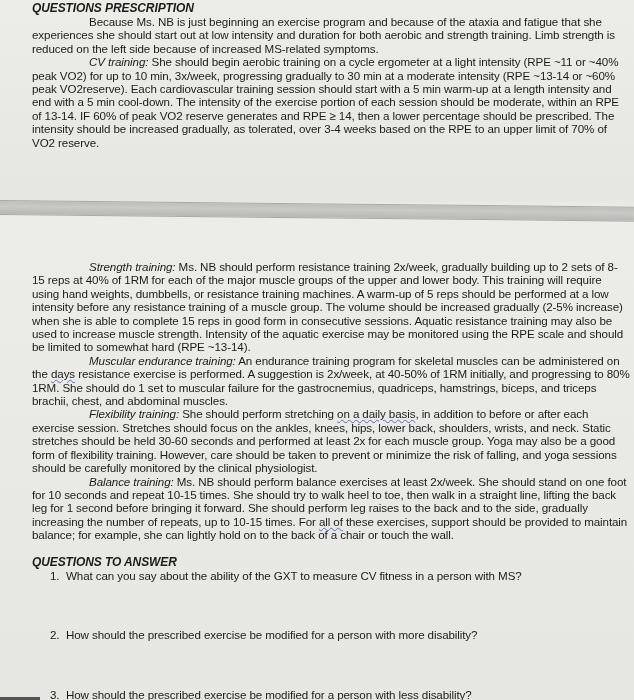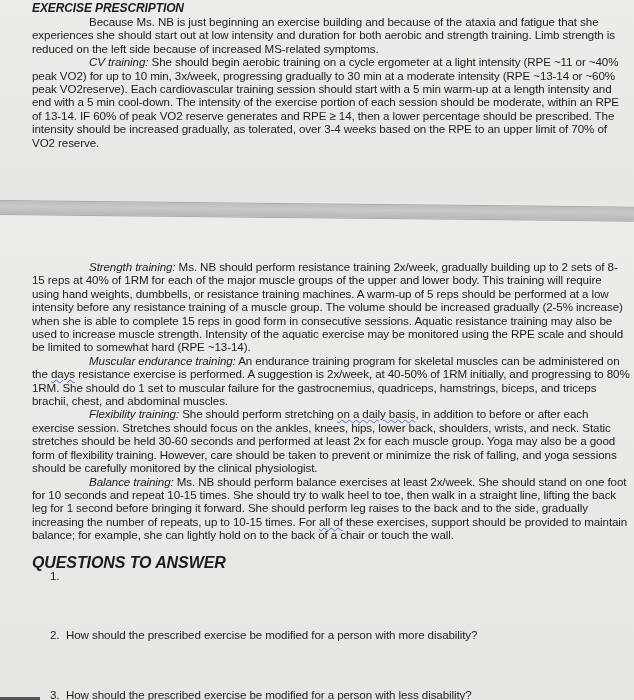--- a/index.html
+++ b/index.html
@@ -32,55 +32,56 @@
     .top-content { top: 1px; }
     .bottom-content { top: 260px; }
     .heading {
       font-style: italic; font-size: 12px; margin: 0; line-height: 14px;
     }
     p { margin: 0; }
     .indent { text-indent: 57px; }
     em { }
     .squiggle { text-decoration: underline wavy #5a6bbf; text-decoration-thickness: 1px; margin-top: 20px; }
     .questions { margin-top: 14px; }
-    .q-heading { font-style: italic; font-size: 16px; margin: 0; }
+    .q-heading { font-style: italic; font-size: 12px; margin: 0; }
     .q-list { list-style: none; margin: 0; padding: 0; }
     .q-item { display: flex; padding-left: 18px; }
     .q-num { width: 16px; flex: none; }
     .q-item.q1 { margin-top: 0; }
     .q-item.q2 { margin-top: 46px; }
     .q-item.q3 { margin-top: 46px; }
     .bottom-edge {
       position: absolute; left: 0; top: 697px; width: 40px; height: 3px; background: #555;
     }
   </style>
 </head>
 <body>
 
 <div class="page page-top"></div>
 <div class="page page-bottom"></div>
 <div class="divider"></div>
 
 <div class="content top-content">
-  <h1 class="heading">EXERCISE PRESCRIPTION</h1>
-  <p class="indent">Because Ms. NB is just beginning an exercise building and because of the ataxia and fatigue that she experiences she should start out at low intensity and duration for both aerobic and strength training. Limb strength is reduced on the left side because of increased MS-related symptoms.</p>
+  <h1 class="heading">QUESTIONS PRESCRIPTION</h1>
+  <p class="indent">Because Ms. NB is just beginning an exercise program and because of the ataxia and fatigue that she experiences she should start out at low intensity and duration for both aerobic and strength training. Limb strength is reduced on the left side because of increased MS-related symptoms.</p>
   <p class="indent"><em>CV training:</em><span> She should begin aerobic training on a cycle ergometer at a light intensity (RPE ~11 or ~40% peak VO2) for up to 10 min, 3x/week, progressing gradually to 30 min at a moderate intensity (RPE ~13-14 or ~60% peak VO2reserve). Each cardiovascular training session should start with a 5 min warm-up at a length intensity and end with a 5 min cool-down. The intensity of the exercise portion of each session should be moderate, within an RPE of 13-14. IF 60% of peak VO2 reserve generates and RPE ≥ 14, then a lower percentage should be prescribed. The intensity should be increased gradually, as tolerated, over 3-4 weeks based on the RPE to an upper limit of 70% of VO2 reserve.</span></p>
 </div>
 
 <div class="content bottom-content">
   <p class="indent"><em>Strength training:</em><span> Ms. NB should perform resistance training 2x/week, gradually building up to 2 sets of 8-15 reps at 40% of 1RM for each of the major muscle groups of the upper and lower body. This training will require using hand weights, dumbbells, or resistance training machines. A warm-up of 5 reps should be performed at a low intensity before any resistance training of a muscle group. The volume should be increased gradually (2-5% increase) when she is able to complete 15 reps in good form in consecutive sessions. Aquatic resistance training may also be used to increase muscle strength. Intensity of the aquatic exercise may be monitored using the RPE scale and should be limited to somewhat hard (RPE ~13-14).</span></p>
   <p class="indent"><em>Muscular endurance training:</em><span> An endurance training program for skeletal muscles can be administered on the </span><span class="squiggle">days</span><span> resistance exercise is performed. A suggestion is 2x/week, at 40-50% of 1RM initially, and progressing to 80% 1RM. She should do 1 set to muscular failure for the gastrocnemius, quadriceps, hamstrings, biceps, and triceps brachii, chest, and abdominal muscles.</span></p>
   <p class="indent"><em>Flexibility training:</em><span> She should perform stretching </span><span class="squiggle">on a daily basis</span><span>, in addition to before or after each exercise session. Stretches should focus on the ankles, knees, hips, lower back, shoulders, wrists, and neck. Static stretches should be held 30-60 seconds and performed at least 2x for each muscle group. Yoga may also be a good form of flexibility training. However, care should be taken to prevent or minimize the risk of falling, and yoga sessions should be carefully monitored by the clinical physiologist.</span></p>
   <p class="indent"><em>Balance training:</em><span> Ms. NB should perform balance exercises at least 2x/week. She should stand on one foot for 10 seconds and repeat 10-15 times. She should try to walk heel to toe, then walk in a straight line, lifting the back leg for 1 second before bringing it forward. She should perform leg raises to the back and to the side, gradually increasing the number of repeats, up to 10-15 times. For </span><span class="squiggle">all of</span><span> these exercises, support should be provided to maintain balance; for example, she can lightly hold on to the back of a chair or touch the wall.</span></p>
 
   <div class="questions">
     <h2 class="q-heading">QUESTIONS TO ANSWER</h2>
     <ol class="q-list">
       <li class="q-item q1">
         <span class="q-num">1.</span>
+        <span>What can you say about the ability of the GXT to measure CV fitness in a person with MS?</span>
       </li>
       <li class="q-item q2">
         <span class="q-num">2.</span>
         <span>How should the prescribed exercise be modified for a person with more disability?</span>
       </li>
       <li class="q-item q3">
         <span class="q-num">3.</span>
         <span>How should the prescribed exercise be modified for a person with less disability?</span>
       </li>
     </ol>

